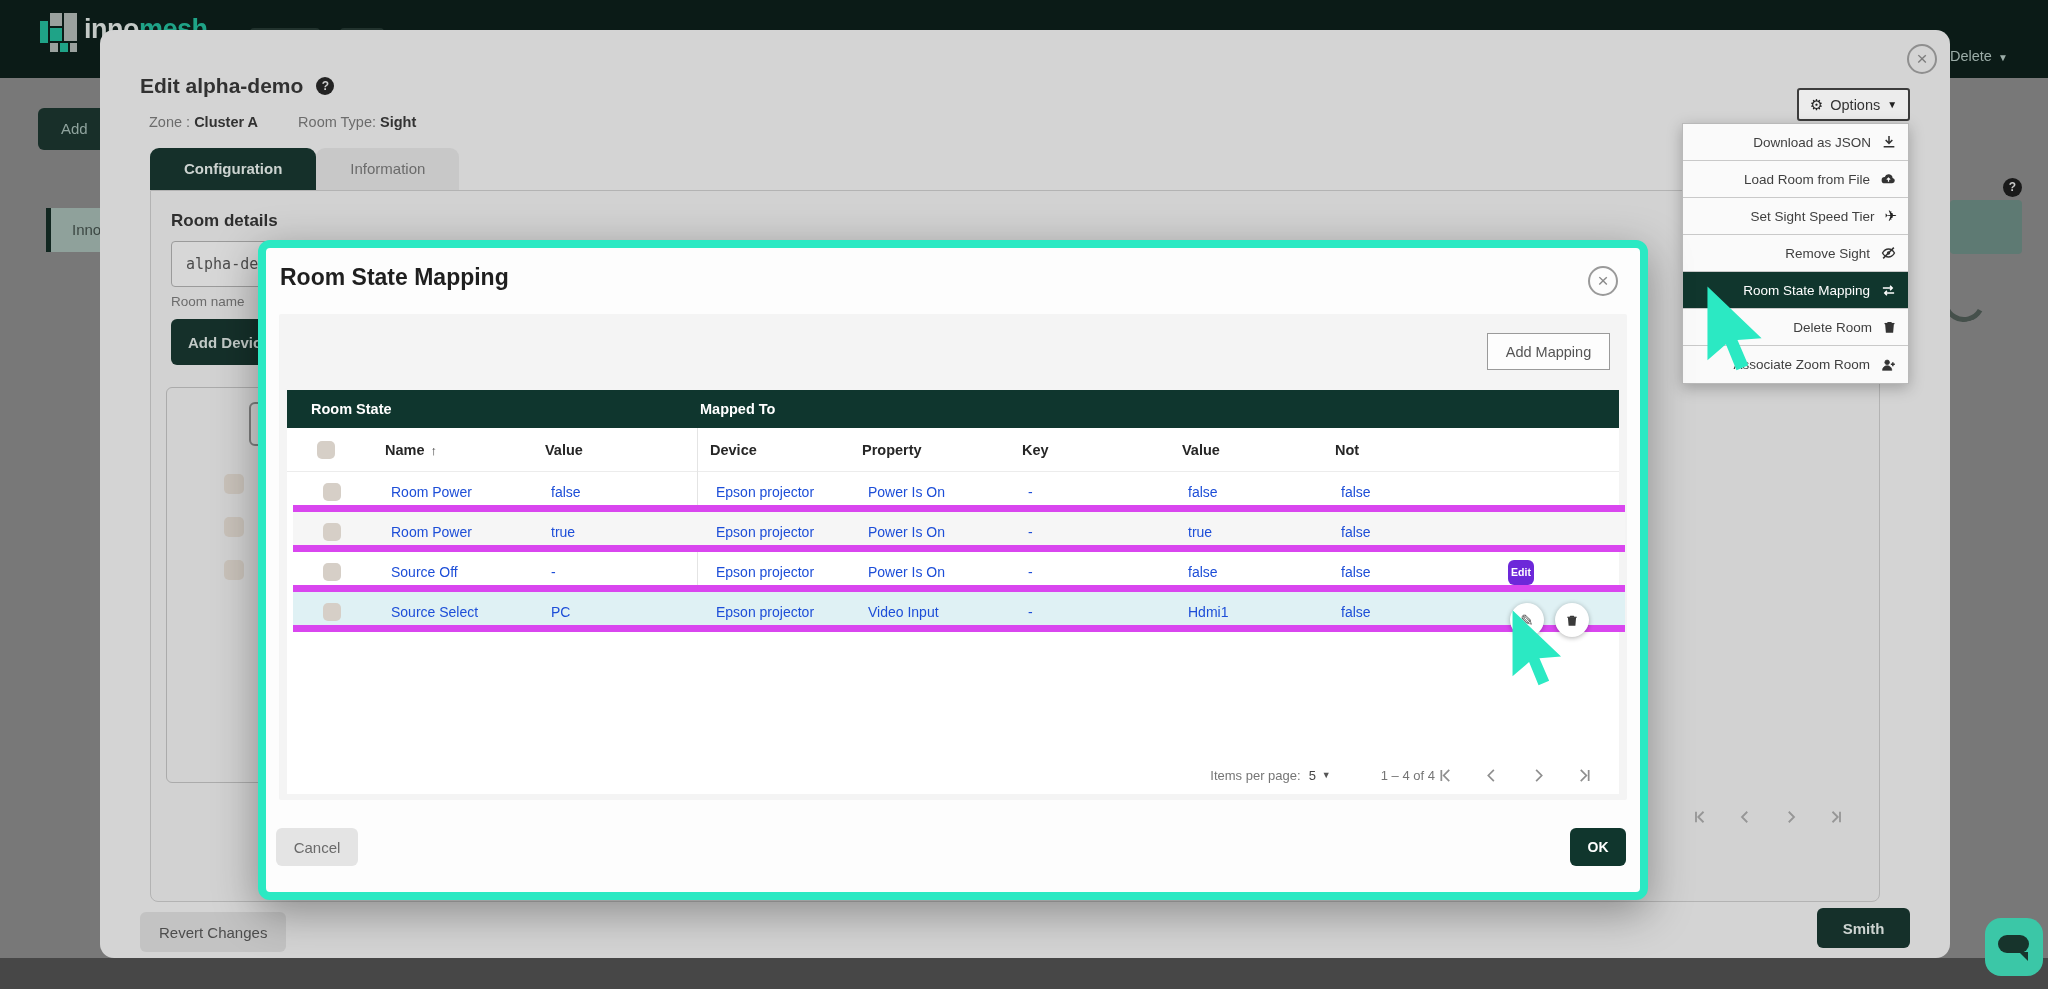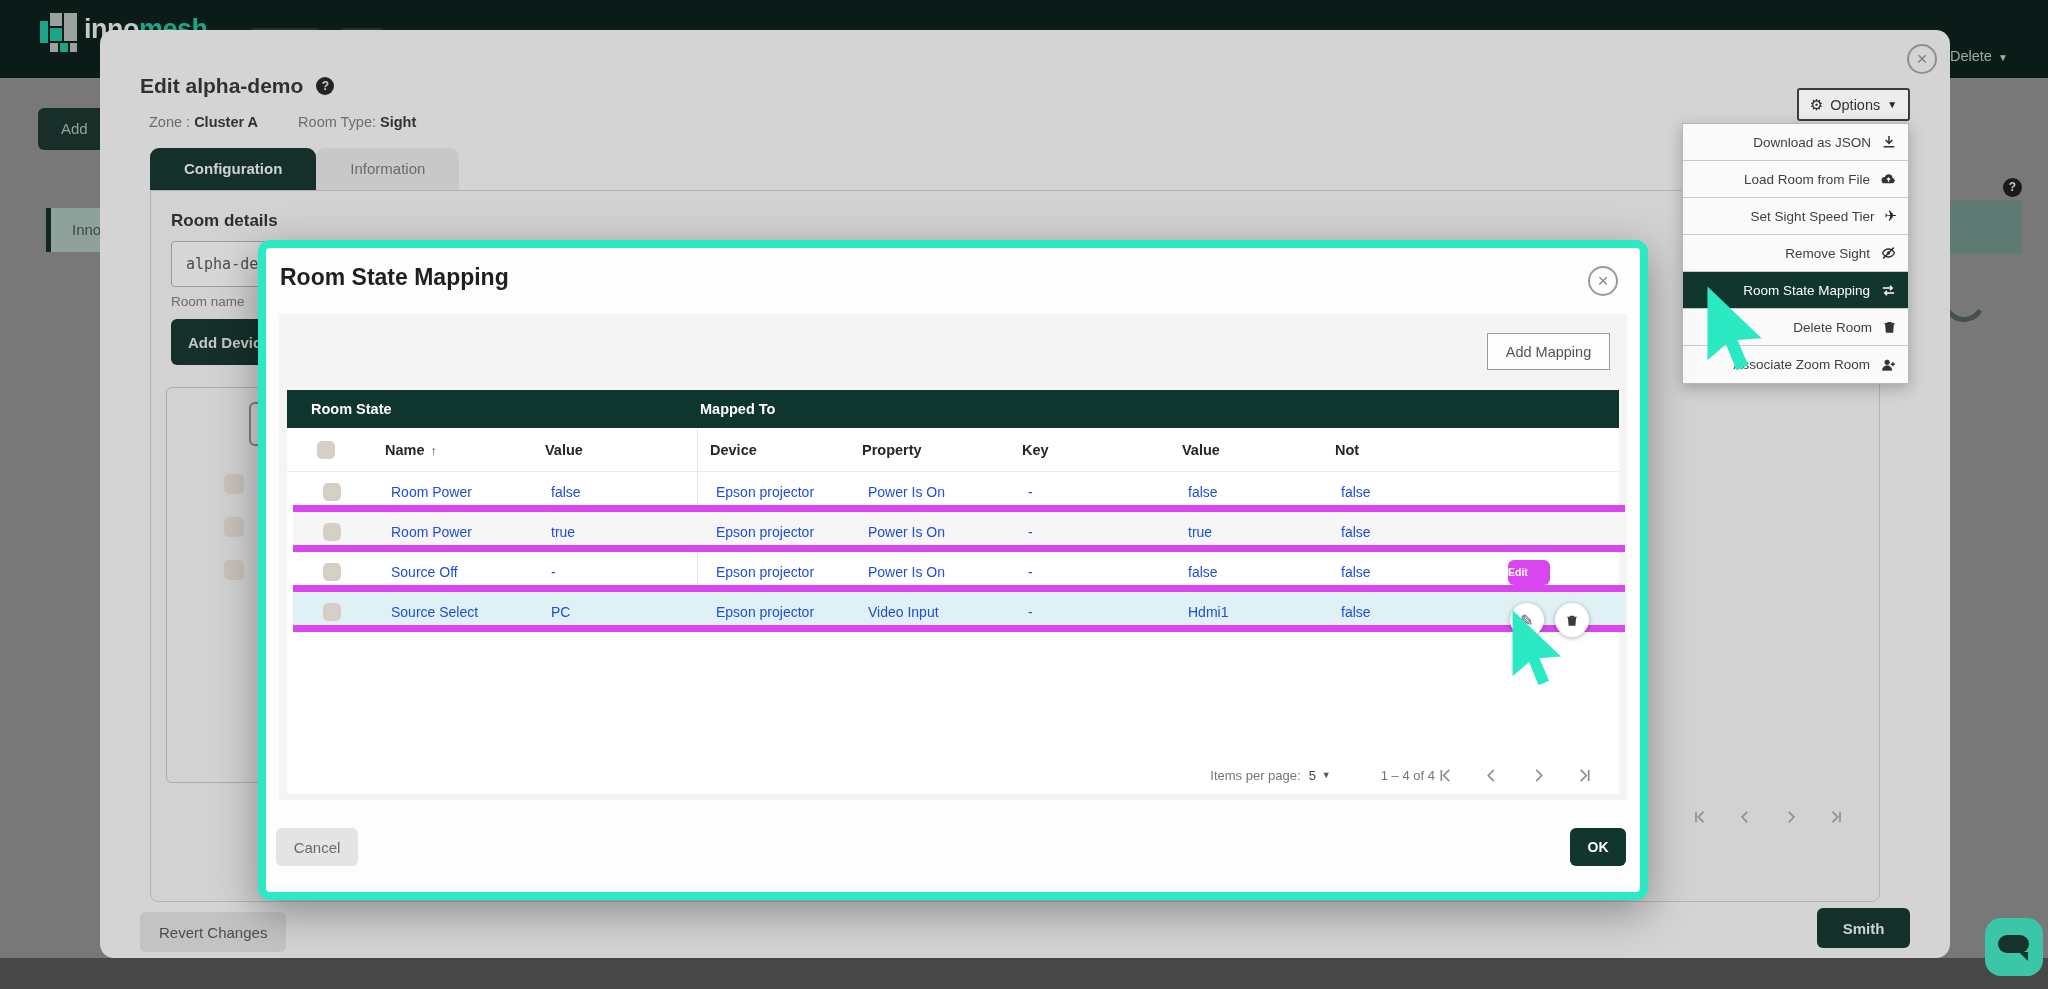--- a/index.html
+++ b/index.html
@@ -96,22 +96,22 @@
   .mm-row { position:absolute; left:6px; width:1332px; height:40px; font-size:14px; color:#1d4ed8;
     line-height:40px; border-bottom:7px solid #d946ef; }
   .mm-row.stripe { background:#f6f6f6; }
   .mm-row.hover { background:#dff1f4; }
   .cell { position:absolute; white-space:nowrap; } .col-name{left:98px;} .col-value{left:258px;} .col-device{left:423px;}
   .col-property{left:575px;} .col-key{left:735px;} .col-value2{left:895px;} .col-not{left:1048px;}
   .tbl-cb { position:absolute; left:30px; top:11px; width:18px; height:18px; border-radius:5px; background:#d6cfc7; }
   .mm-chead .tbl-cb { top:13px; }
   .tbl-divider { position:absolute; left:410px; top:38px; width:1px; height:204px; background:#e4e4e4; }
   .sort-arrow { font-size:13px; margin-left:6px; color:#3a3a3a; }
-  .tooltip-edit { position:absolute; left:1221px; top:170px; width:42px; height:25px; background:#d946ef;
-    border-radius:6px; color:#fff; font-size:10.5px; font-weight:bold; text-align:left; line-height:25px; }
+  .tooltip-edit { position:absolute; left:1221px; top:170px; width:26px; height:25px; background:#6d28d9;
+    border-radius:6px; color:#fff; font-size:10.5px; font-weight:bold; text-align:center; line-height:25px; }
   .act-circle { position:absolute; top:213px; width:34px; height:34px; border-radius:50%; background:#fff;
     box-shadow:0 1px 5px rgba(0,0,0,.3); display:flex; align-items:center; justify-content:center; }
   .act-edit { left:1223px; font-size:16px; color:#4a4a4a; }
   .act-del { left:1268px; }
   .mm-pagination { position:absolute; right:24px; top:370px; height:30px; display:flex; align-items:center;
     font-size:13px; color:#757575; }
   .mm-pagination .val { color:#454545; margin:0 6px 0 8px; }
   .mm-pagination .pcaret { font-size:9px; color:#555; margin-right:50px; }
   .mm-pagination .range { }
   .pg-ic { margin-left:28px; display:flex; }

